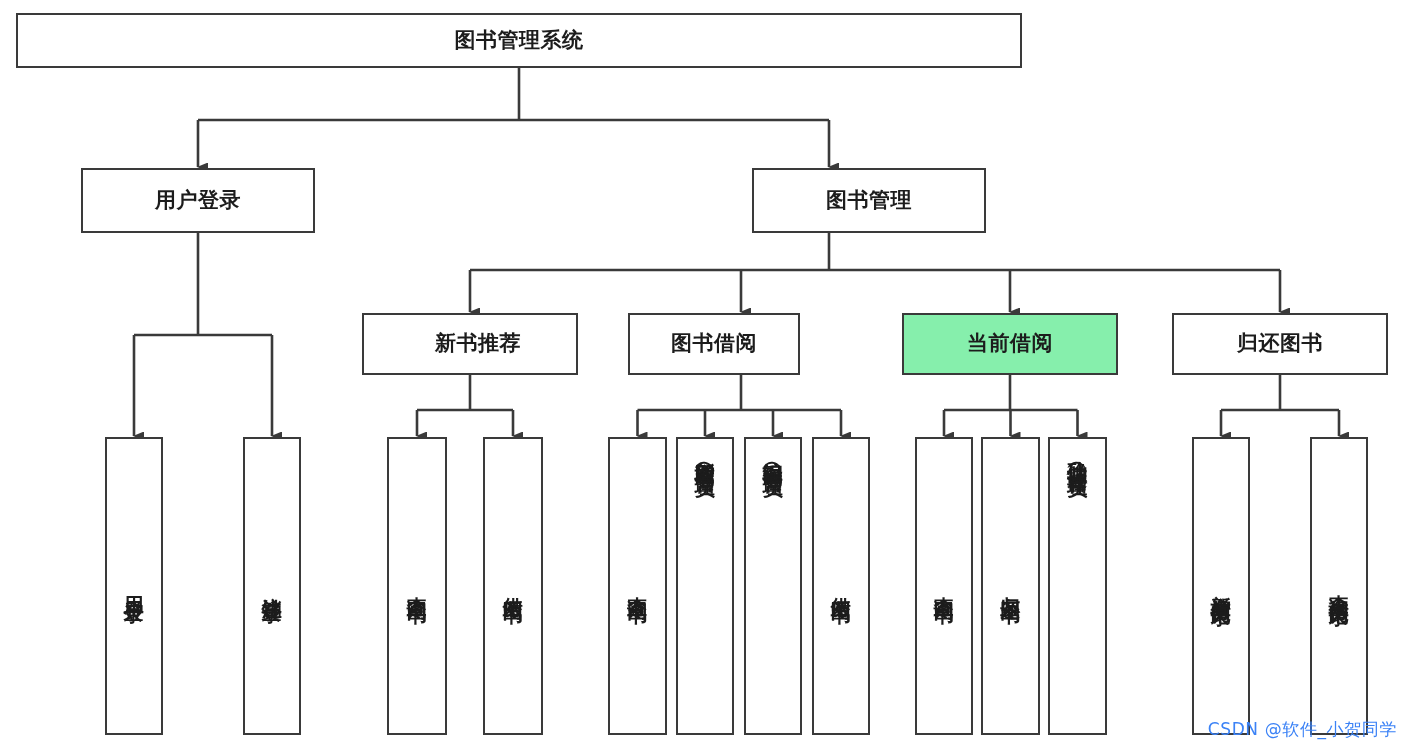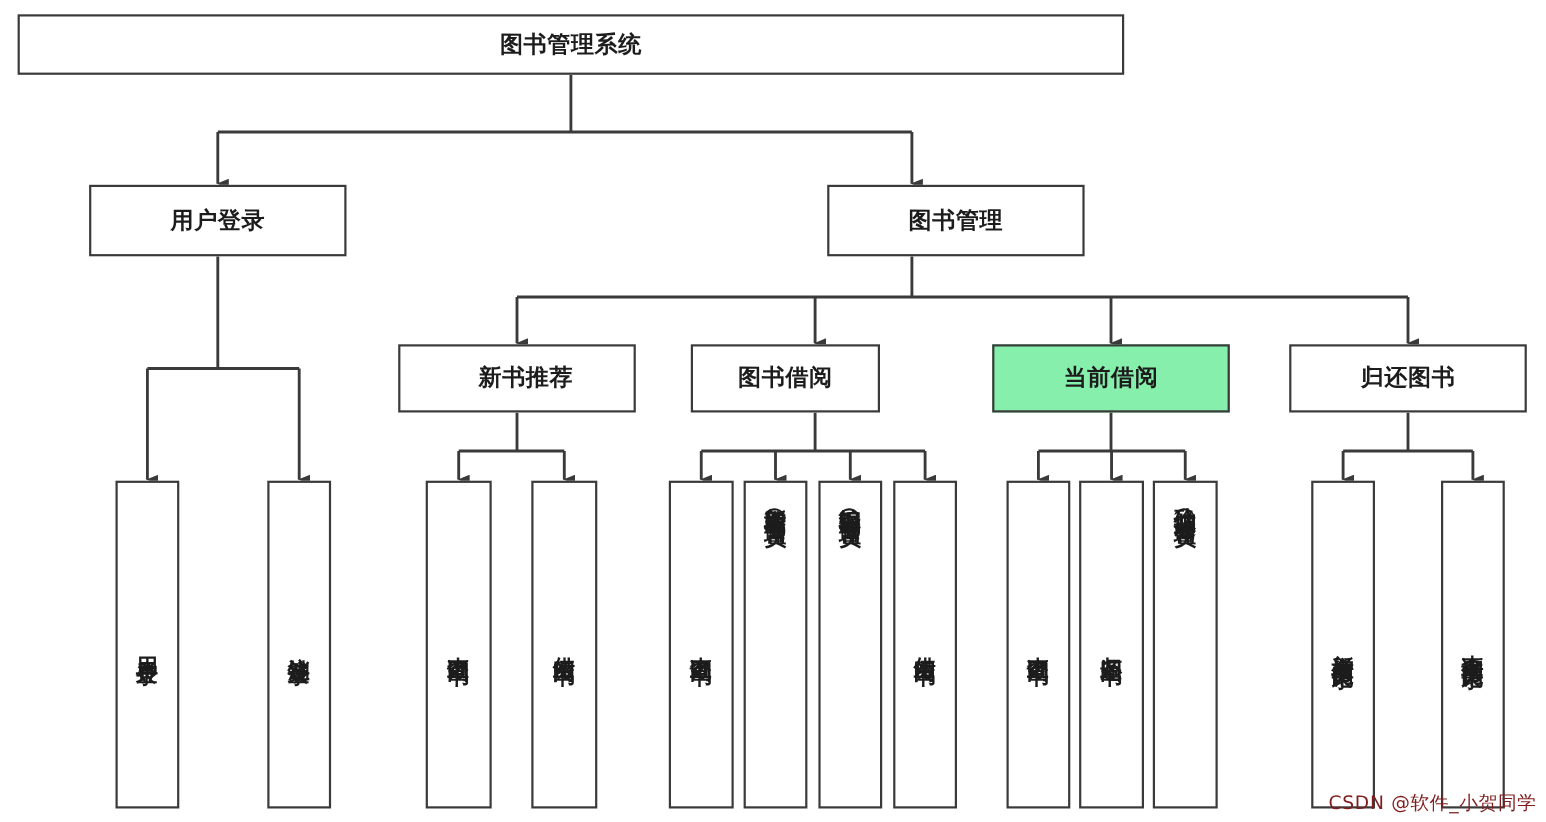--- a/index.html
+++ b/index.html
@@ -59,21 +59,21 @@
     padding-top: 6px;
   }
   .node-box.vertical.centered {
     align-items: center;
     padding-top: 0;
   }
   .watermark {
     position: absolute;
     right: 8px;
     bottom: 6px;
-    color: #7f1d1d;
+    color: #3b82f6;
     font-size: 17px;
     letter-spacing: 0.6px;
     white-space: nowrap;
     pointer-events: none;
   }
 </style>
 </head>
 <body>
 
 <div id="diagram-root">

